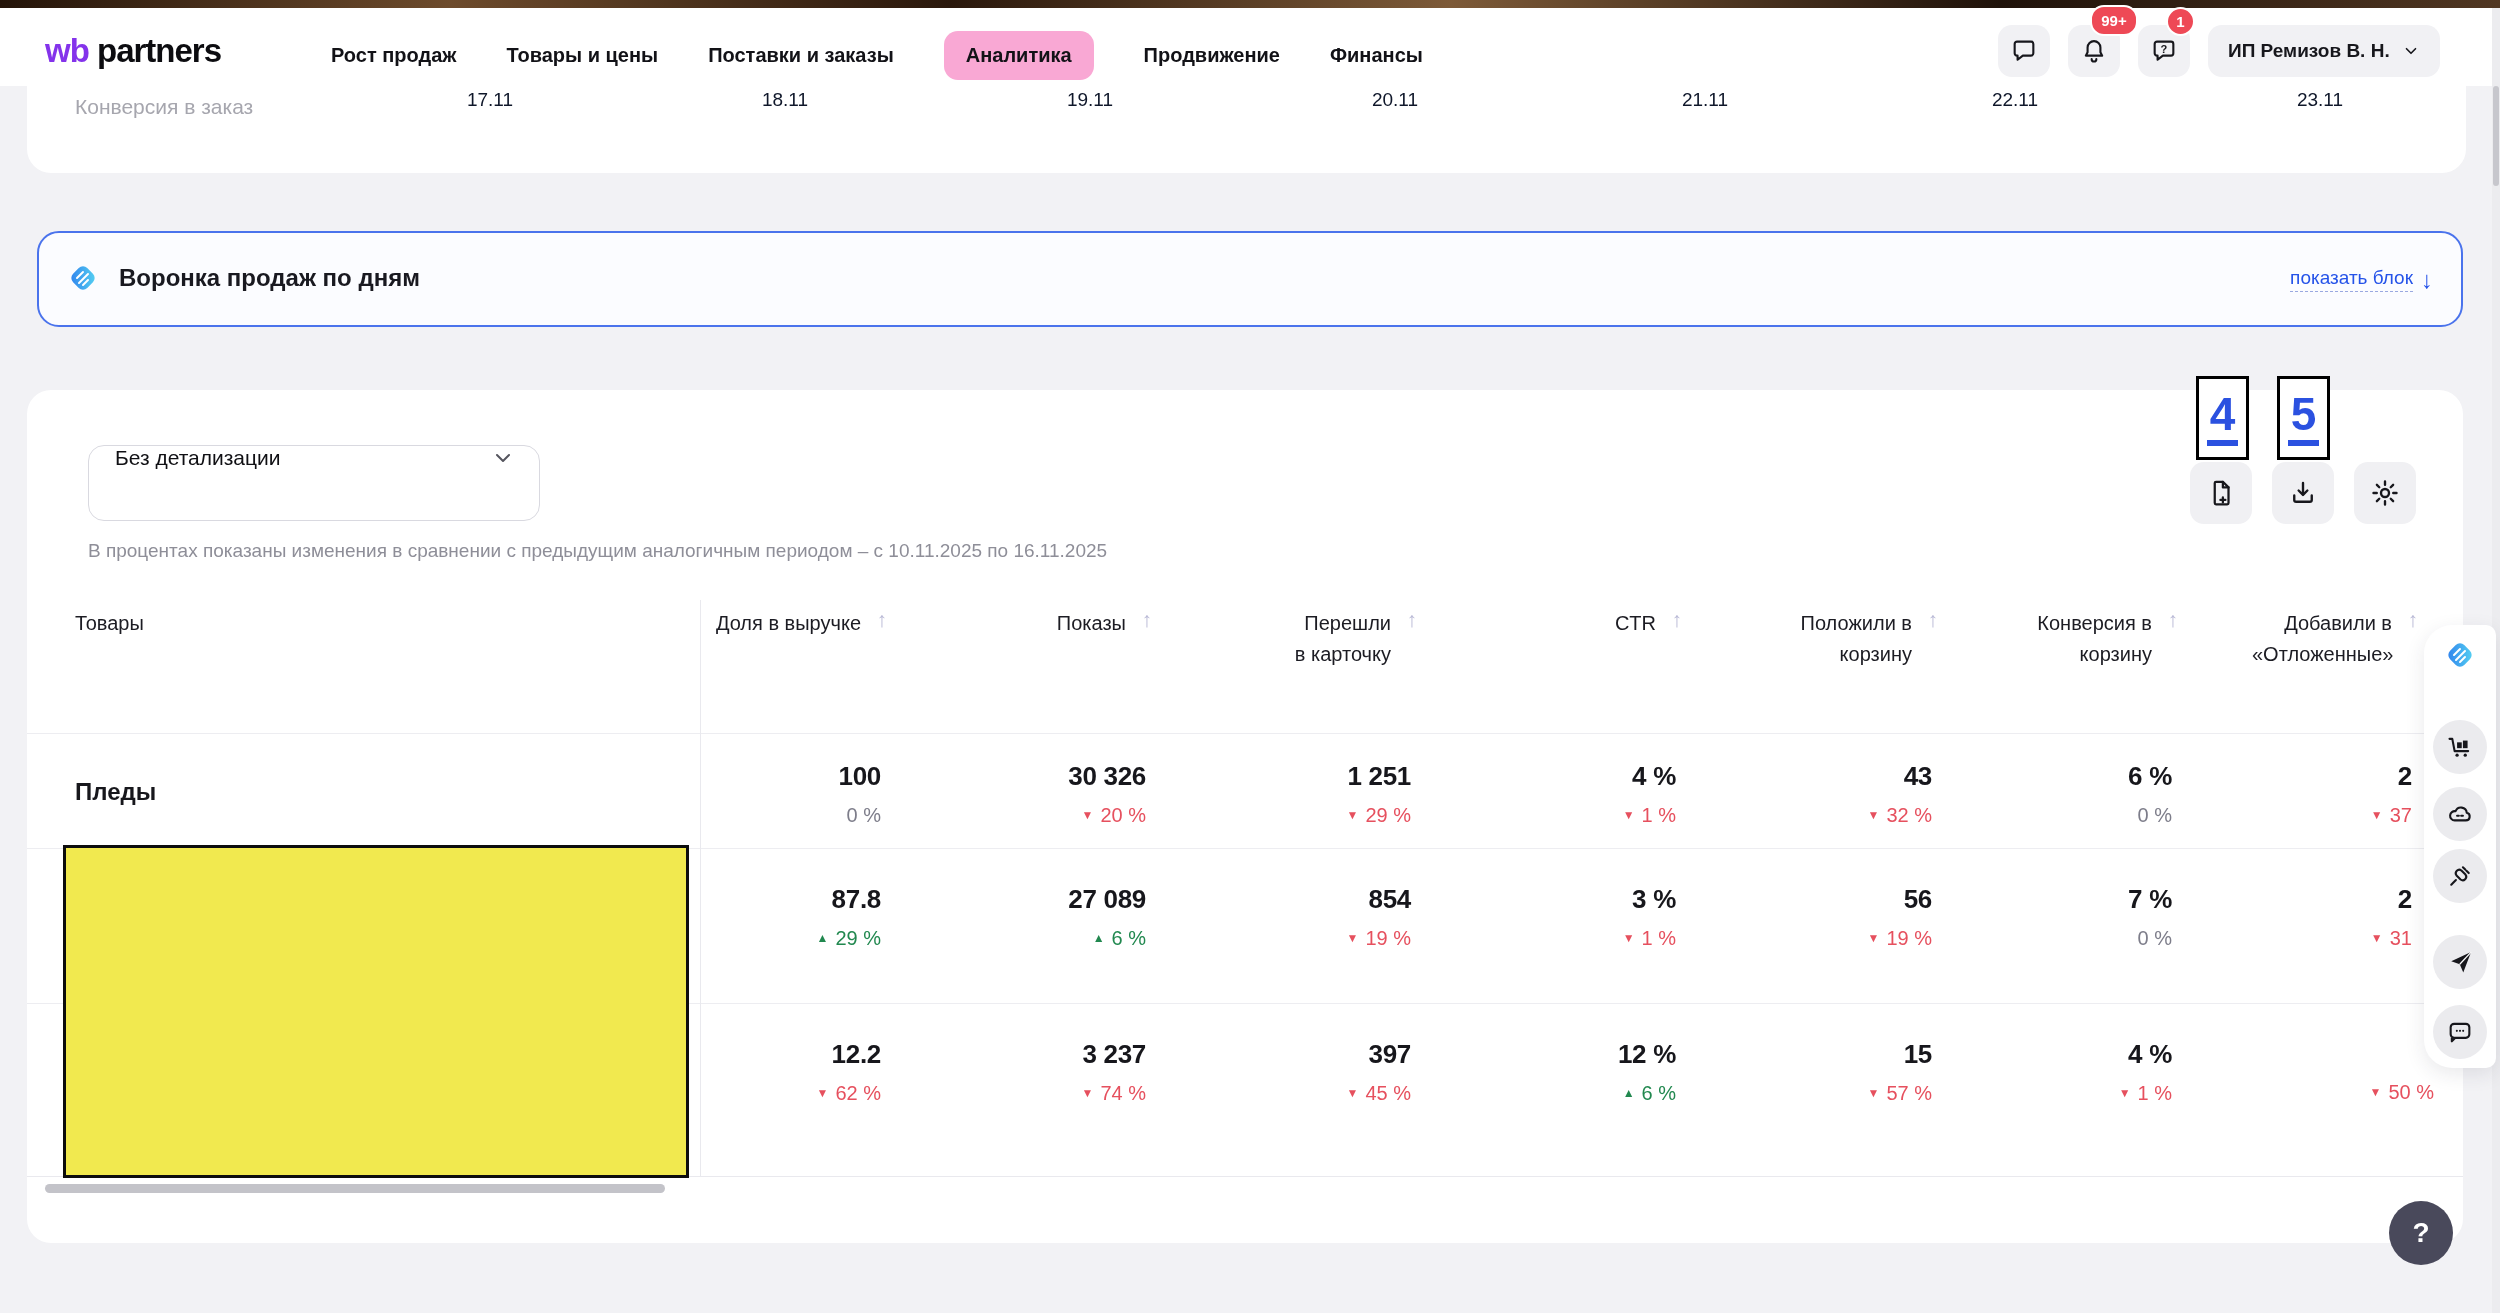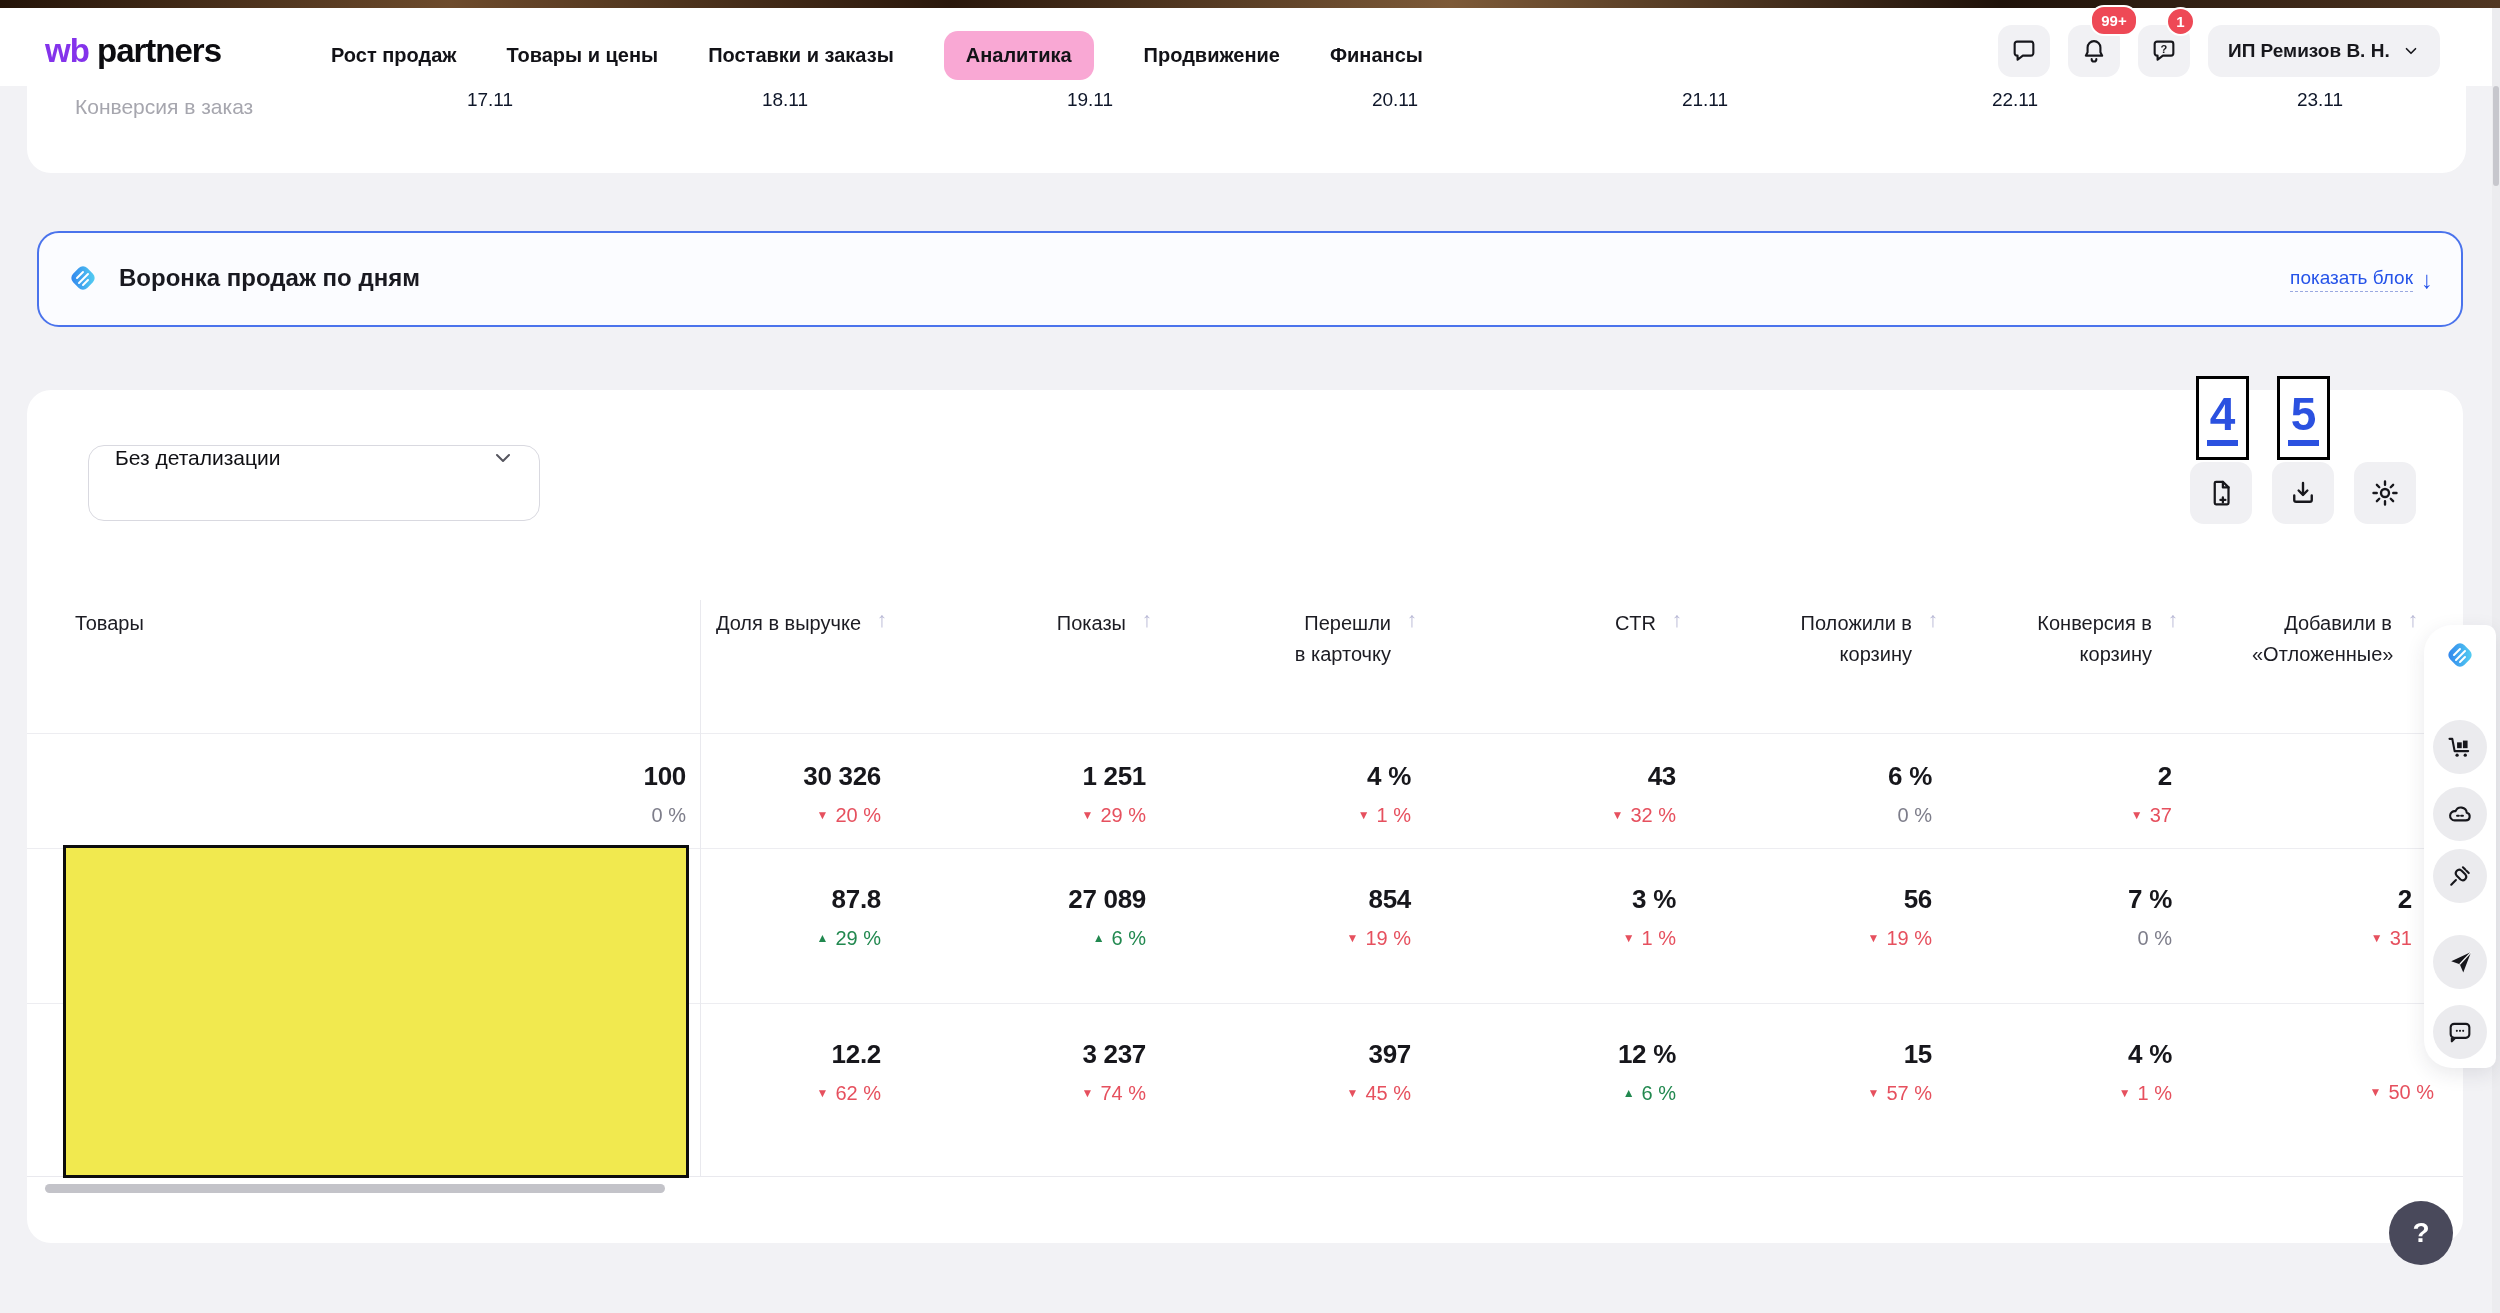--- a/index.html
+++ b/index.html
@@ -190,20 +190,21 @@
   <div class="card"></div>
 
   <div class="dropdown">
     <span class="dlabel">Без детализации</span>
     <span>
       <svg width="24" height="24" viewBox="0 0 24 24" fill="none" stroke="#55555e" stroke-width="2" stroke-linecap="round" stroke-linejoin="round">
           <polyline points="6 9 12 15 18 9"></polyline>
         </svg>
     </span>
   </div>
+  <div class="note">В процентах показаны изменения в сравнении с предыдущим аналогичным периодом – с 10.11.2025 по 16.11.2025</div>
 
   <div class="mark" style="left:2196px;">
       <span>4</span>
     </div>
   <div class="mark" style="left:2277px;">
       <span>5</span>
     </div>
 
   <div class="tbtn" style="left:2190px;">
     <span>
@@ -261,20 +262,21 @@
       <span class="hlabel w125">Конверсия в корзину</span>
       <span class="arr">↑</span>
     </div>
     <div class="hcell">
       <span class="hlabel w140">Добавили в «Отложенные»</span>
       <span class="arr">↑</span>
     </div>
   </div>
 
   <div class="trow r0">
+    <div class="pname">Пледы</div>
     <div class="cell">
       <div class="val">100</div>
       <div class="delta t-flat">
           <span>0 %</span>
         </div>
     </div>
     <div class="cell">
       <div class="val">30 326</div>
       <div class="delta t-down">
           <span class="tri">▼</span>

